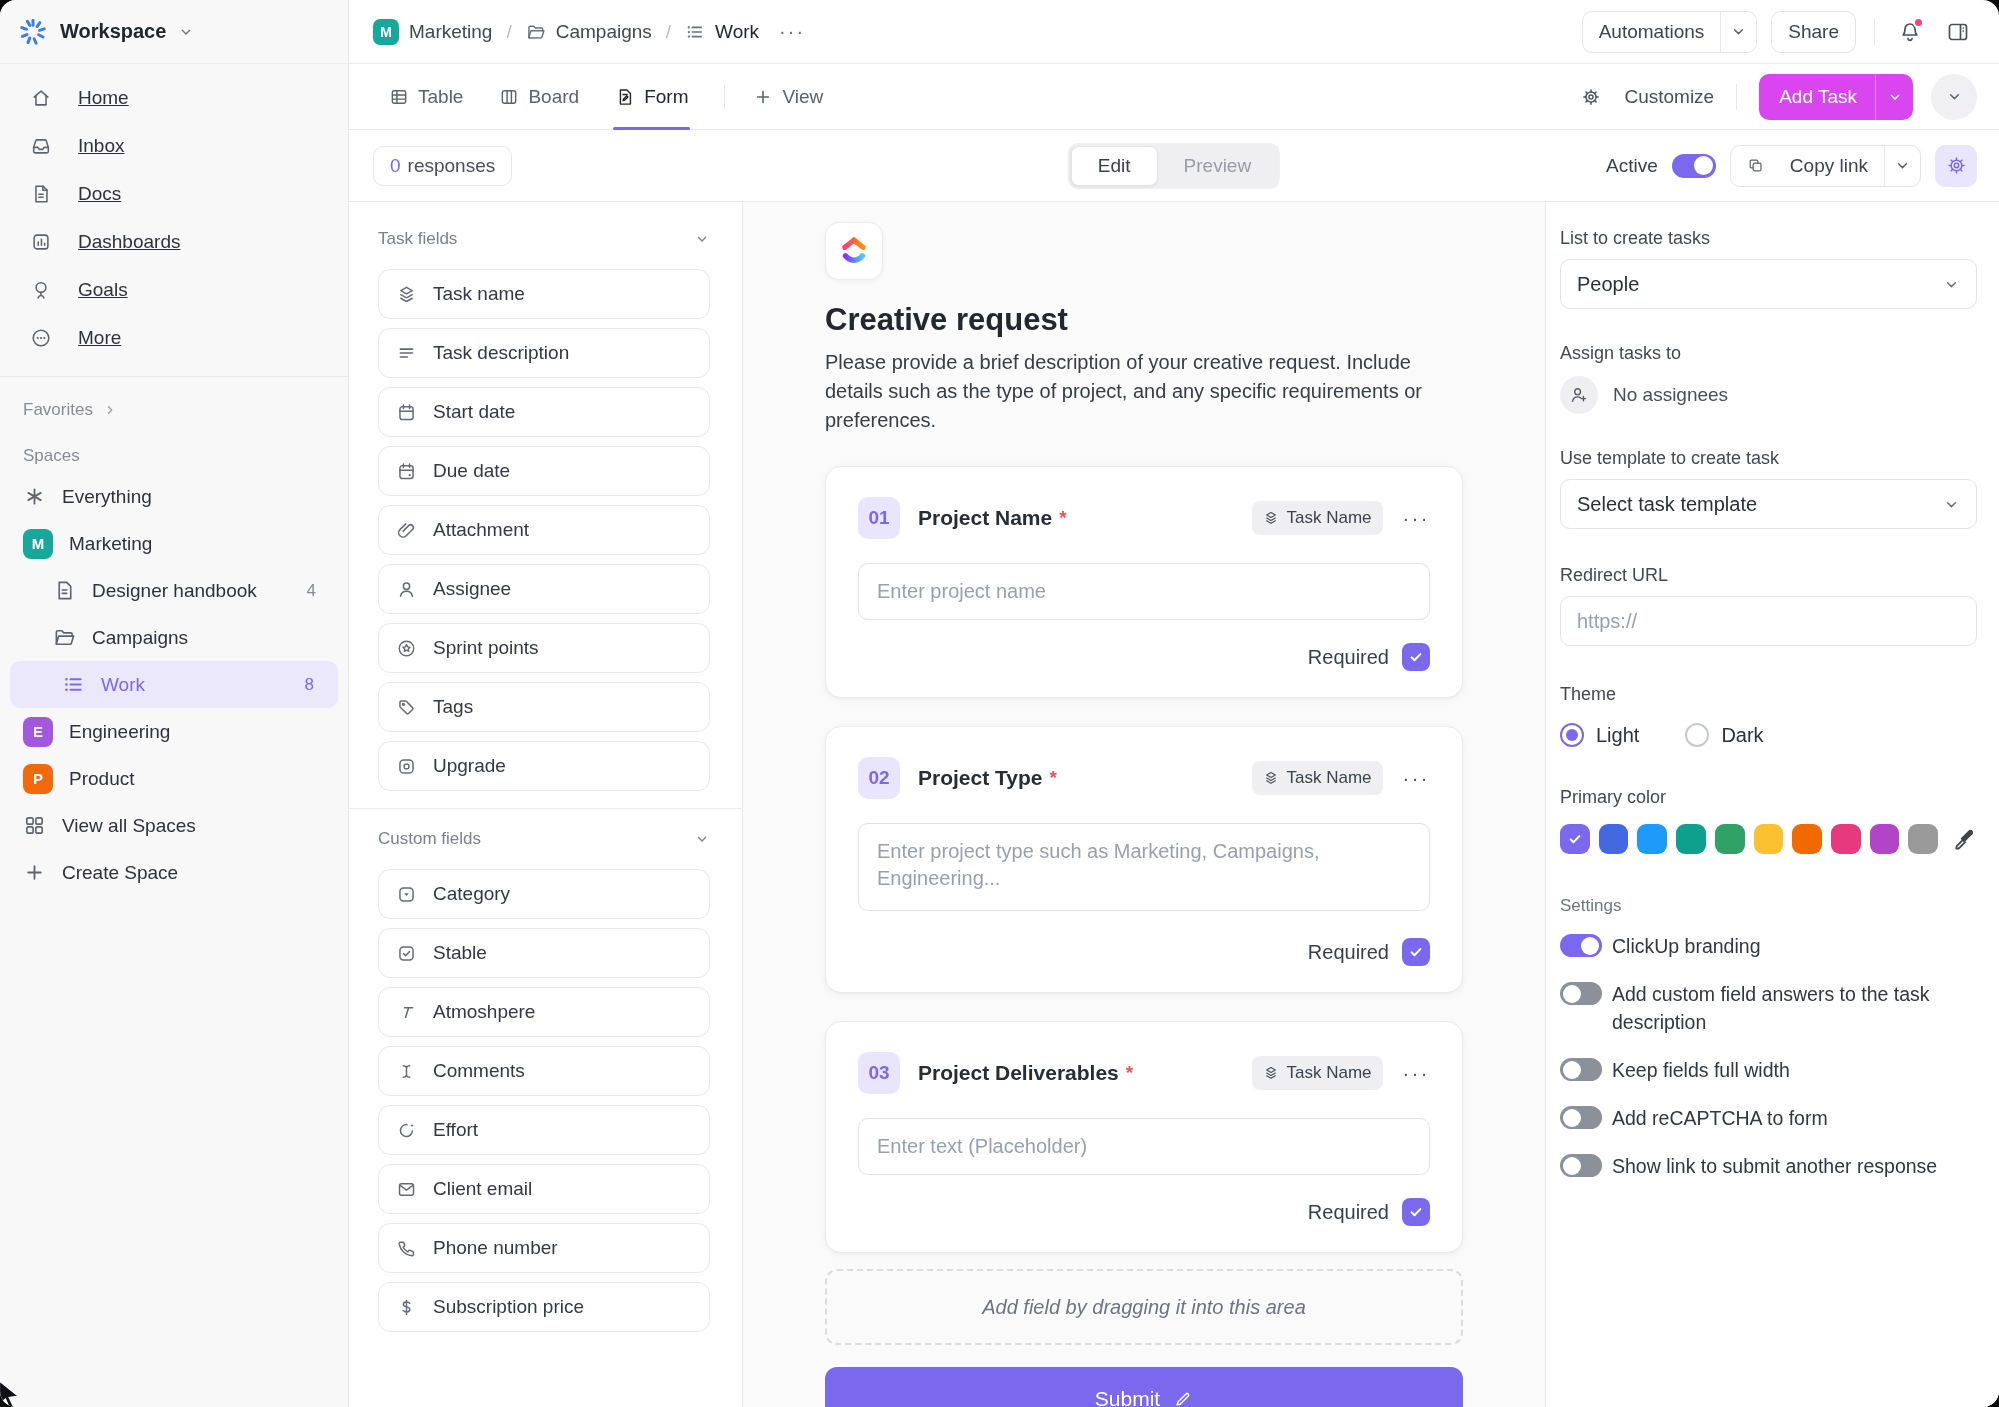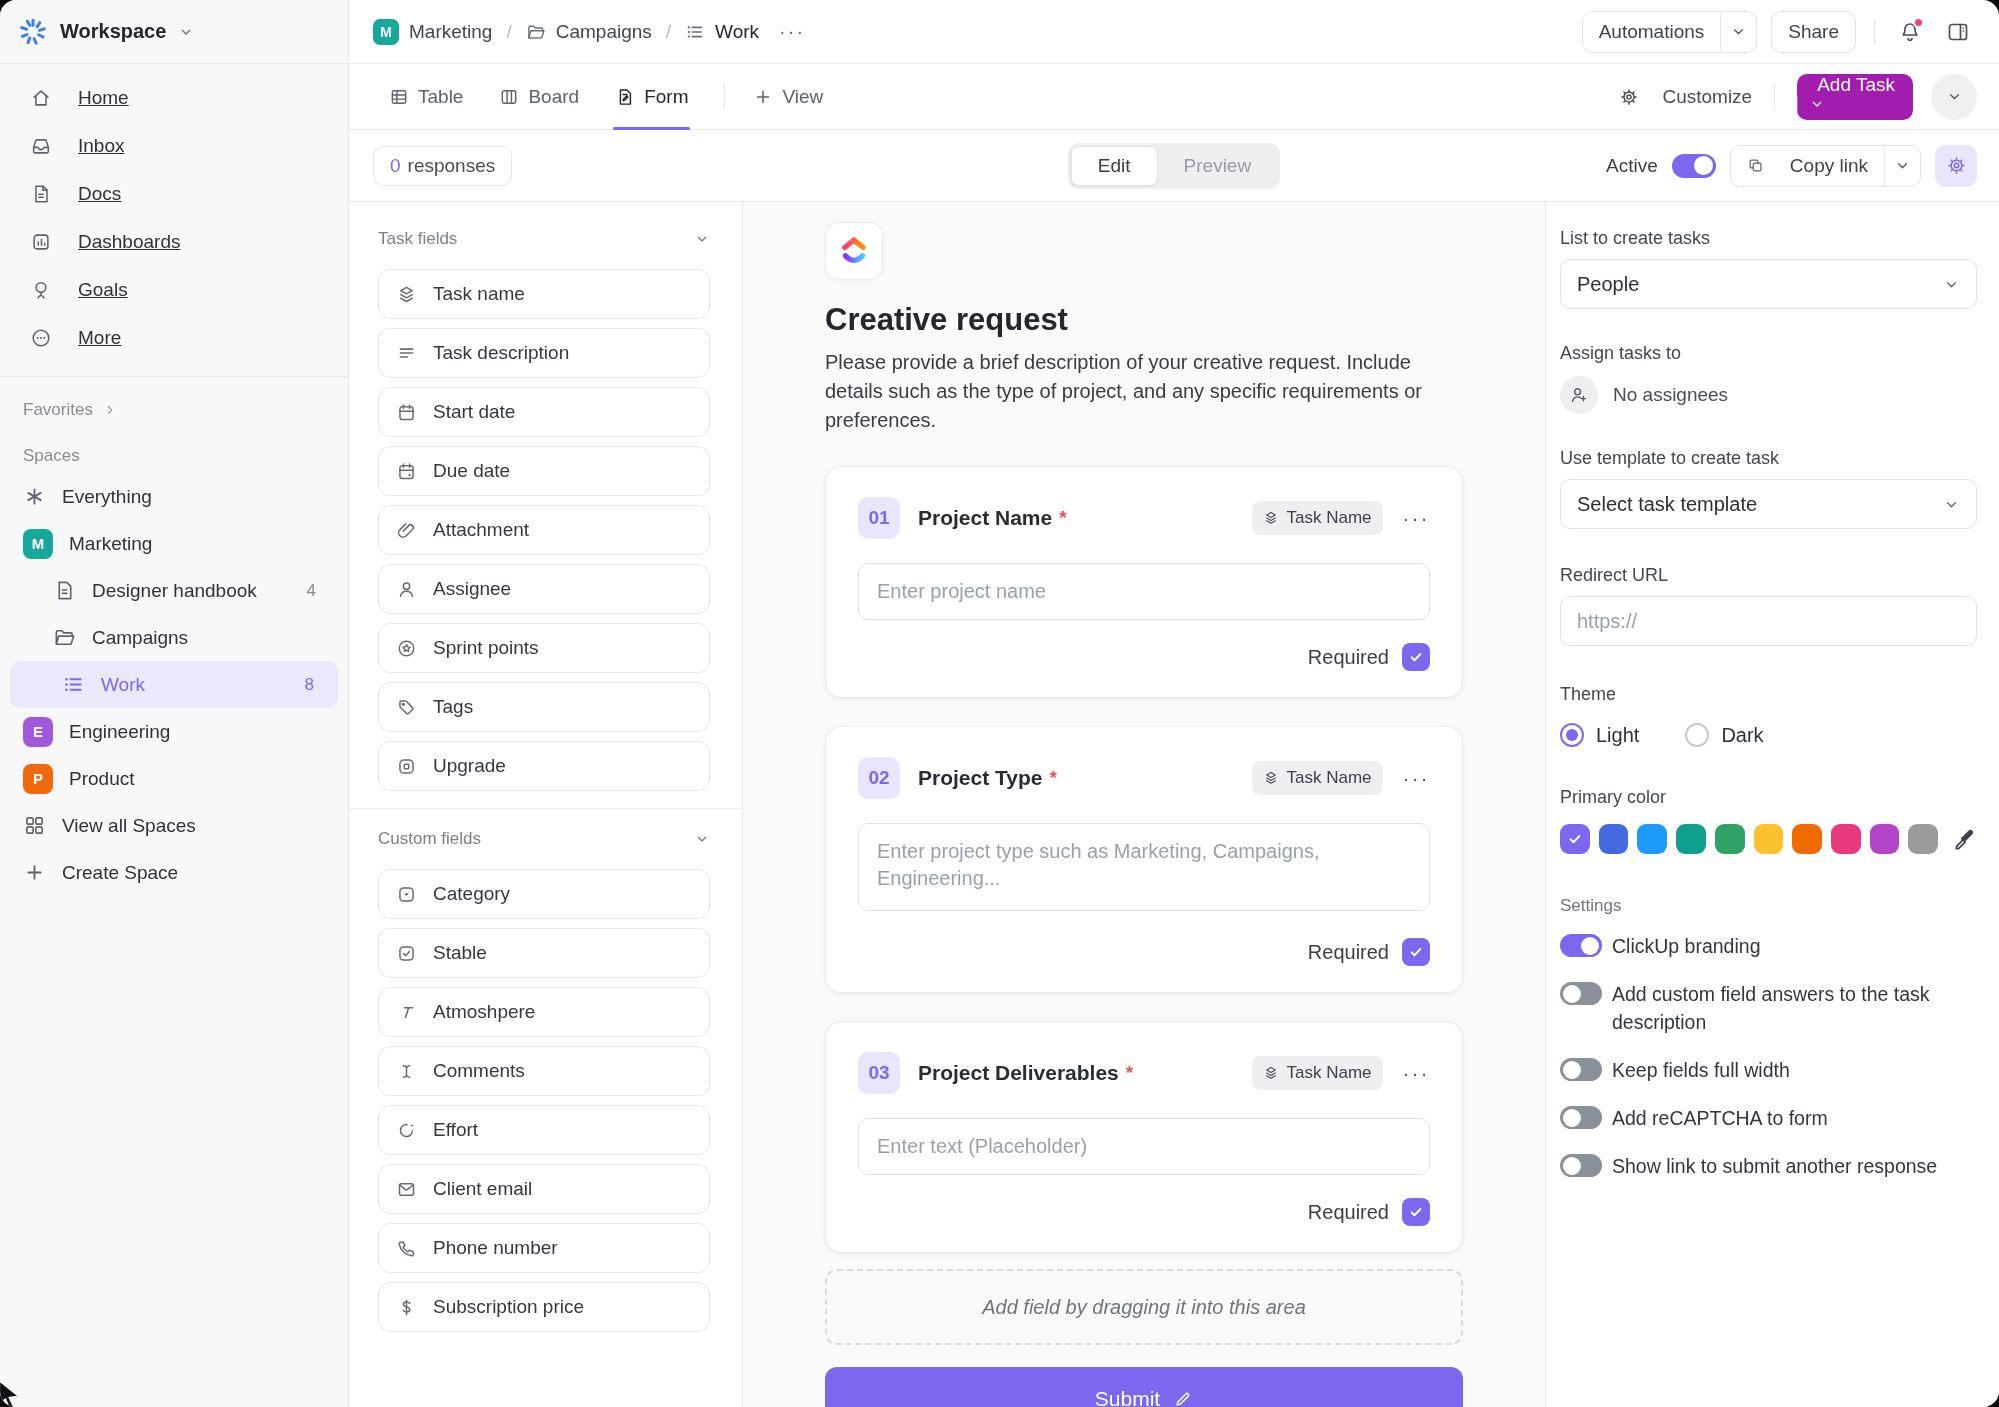--- a/index.html
+++ b/index.html
@@ -54,21 +54,21 @@
 
   .tabsbar { height:66px; border-bottom:1px solid #e9e9ec; display:flex; align-items:center; padding-left:40px; }
   .tab { position:relative; height:100%; display:flex; align-items:center; gap:9px; font-size:19px; color:#5d626b; margin-right:36px; cursor:pointer; }
   .tab .ic { width:20px; height:20px; }
   .tab.active { color:#23262c; font-weight:500; }
   .tab.active::after { content:""; position:absolute; left:-2px; right:-2px; bottom:-1px; height:3px; border-radius:3px; background:#7b68ee; }
   .tab-div { width:1px; height:24px; background:#e6e6e9; margin-right:28px; }
   .tabs-right { margin-left:auto; display:flex; align-items:center; padding-right:22px; gap:18px; }
   .customize { display:flex; align-items:center; gap:23px; font-size:19px; color:#494d55; cursor:pointer; }
   .customize .ic { width:20px; height:20px; }
-  .addtask { display:flex; align-items:stretch; background:#a21caf; border-radius:10px; height:46px; color:#fff; cursor:pointer; overflow:hidden;flex-direction:column; }
+  .addtask { display:flex; align-items:stretch; background:#d946ef; border-radius:10px; height:46px; color:#fff; cursor:pointer; overflow:hidden; }
   .addtask .lbl { display:flex; align-items:center; padding:0 18px 0 20px; font-size:19px; font-weight:500; }
   .addtask .chev-cell { width:38px; border-left:1px solid rgba(255,255,255,.3); display:flex; align-items:center; justify-content:center; }
   .addtask .ic { width:16px; height:16px; color:#fff; }
   .circle-btn { width:46px; height:46px; border-radius:50%; background:#f0f0f2; display:flex; align-items:center; justify-content:center; cursor:pointer; }
   .circle-btn .ic { width:17px; height:17px; color:#5d626b; }
 
   .toolbar { height:72px; border-bottom:1px solid #e9e9ec; display:flex; align-items:center; padding:0 22px 0 24px; position:relative; background:#fff; }
   .responses { height:40px; border:1px solid #e7e7ea; border-radius:10px; display:flex; align-items:center; padding:0 16px; gap:7px; font-size:19px; }
   .responses .cnt { color:#7b68ee; }
   .responses .txt { color:#4a4e56; }

